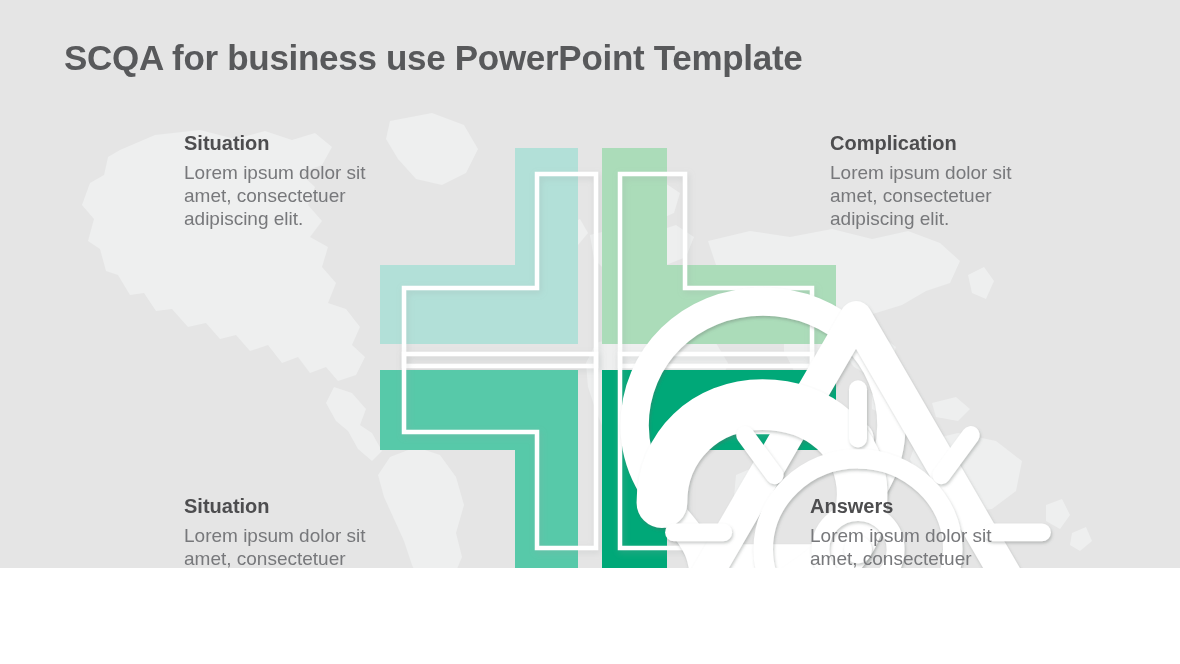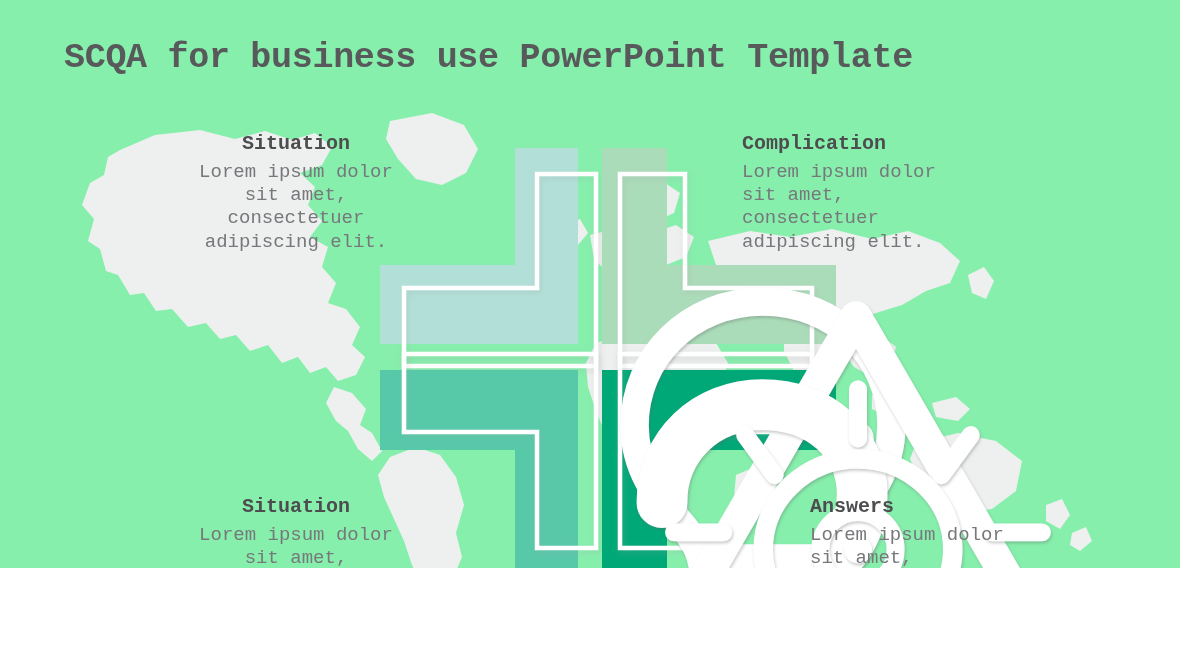--- a/index.html
+++ b/index.html
@@ -5,23 +5,22 @@
   * { margin:0; padding:0; box-sizing:border-box; }
   html, body {
     width:1180px; height:664px;
     background:#ffffff;
     font-family:"Liberation Sans", sans-serif;
     overflow:hidden;
   }
   #slide {
     position:relative;
     width:1180px; height:568px;
-    background:#86efac;
+    background:#e5e5e5;
     overflow:hidden;
-    font-family:Liberation Mono, monospace;
   }
 
   
   #world-map {
     position:absolute;
     left:60px; top:95px;
     width:1070px; height:520px;
     opacity:1;
     pointer-events:none;
   }
@@ -44,25 +43,25 @@
     font-weight:bold;
     color:#4d4d4f;
     line-height:1.25;
     margin-bottom:5px;
   }
   .text-block .body {
     font-size:19px;
     color:#77787b;
     line-height:1.22;
   }
-  .align-right { text-align:center; }
+  .align-right { text-align:left; }
   .align-left  { text-align:left; }
 
   #text-situation     { left:184px; top:131px; }
-  #text-complication  { left:742px; top:131px; }
+  #text-complication  { left:830px; top:131px; }
   #text-question      { left:184px; top:494px; }
   #text-answers       { left:810px; top:494px; }
 
   
   #cross {
     position:absolute;
     left:380px; top:148px;
     width:456px; height:425px;
   }
   #cross svg { display:block; width:456px; height:425px; }

